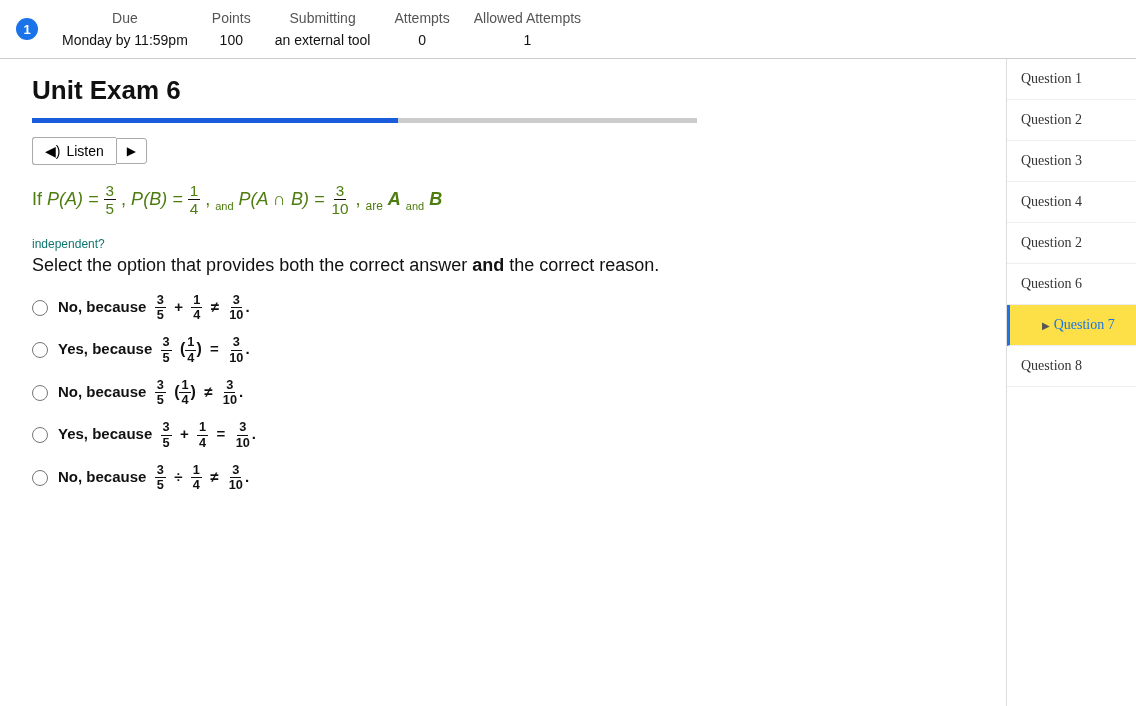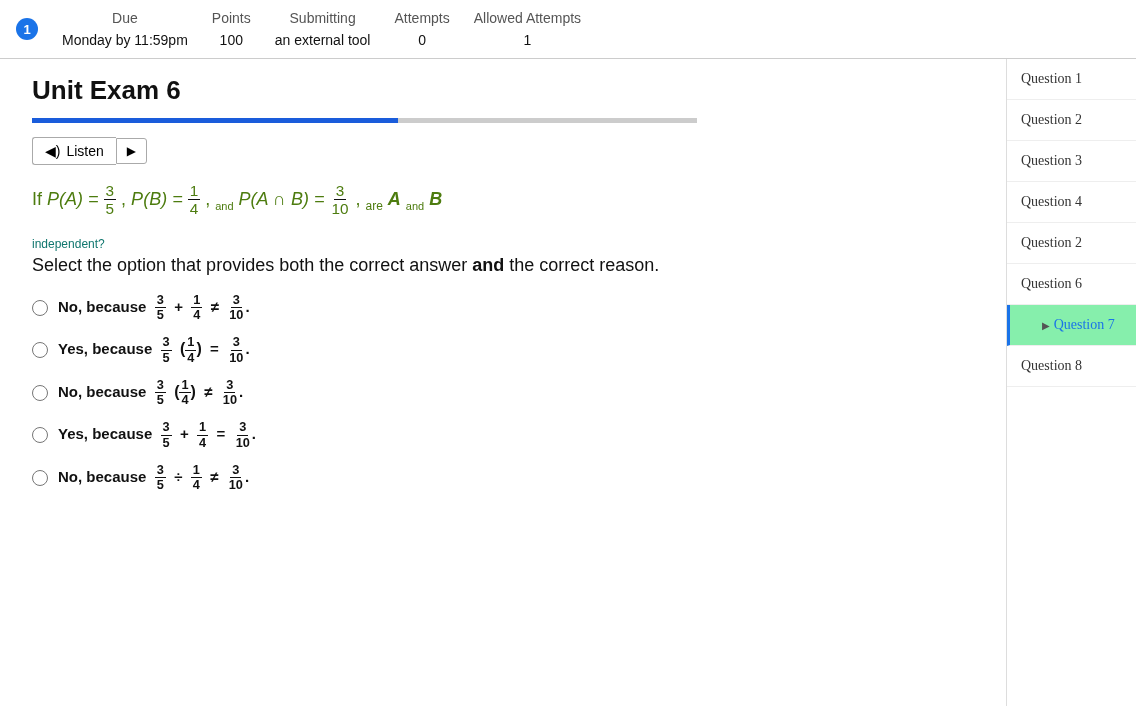--- a/index.html
+++ b/index.html
@@ -183,21 +183,21 @@
     }
     .sidebar-question-item {
       padding: 12px 14px;
       font-size: 14px;
       color: #333;
       border-bottom: 1px solid #eee;
       cursor: pointer;
       background: #fff;
     }
     .sidebar-question-item.active {
-      background: #86efac;
+      background: #fde047;
       border-left: 3px solid #1a73e8;
       color: #1a73e8;
       font-weight: 500;
       padding-left: 32px;
     }
     .sidebar-arrow {
       font-size: 10px;
       color: #555;
       margin-right: 4px;
     }

